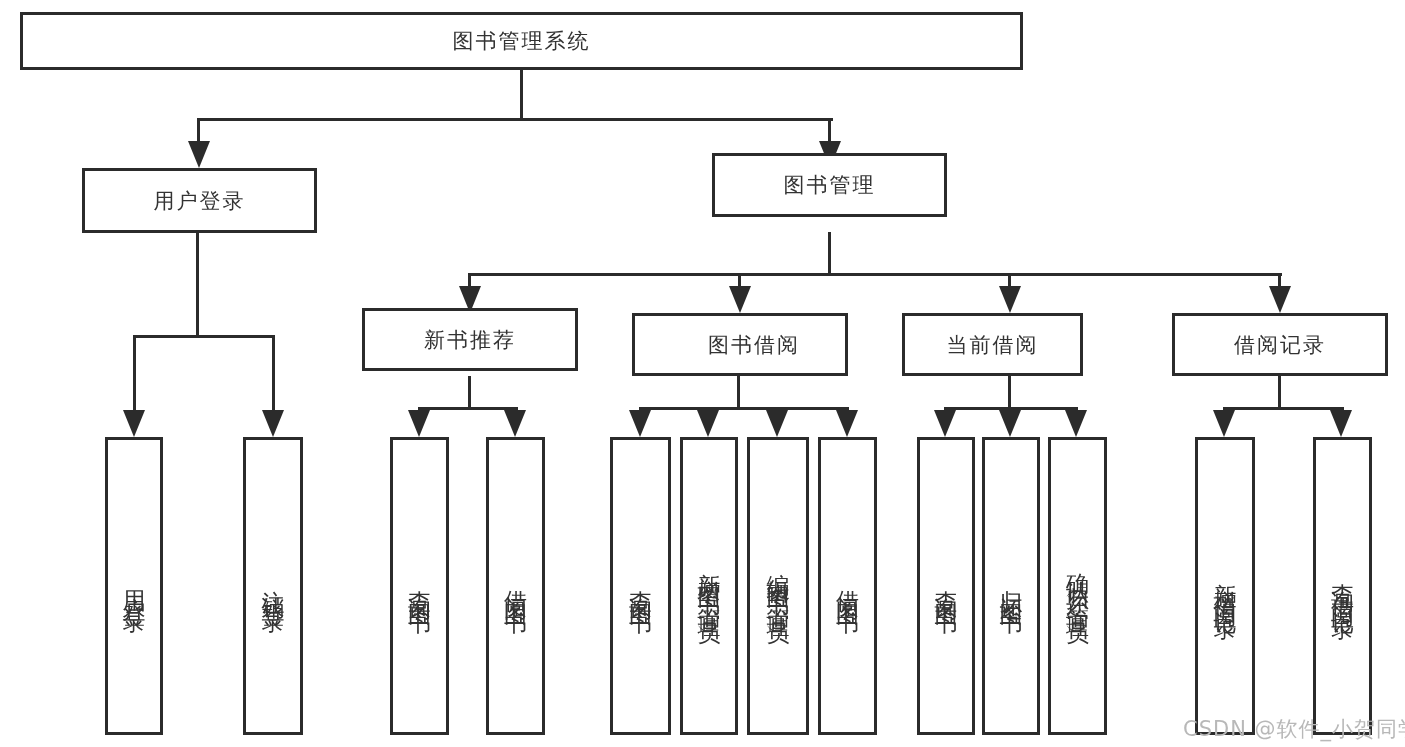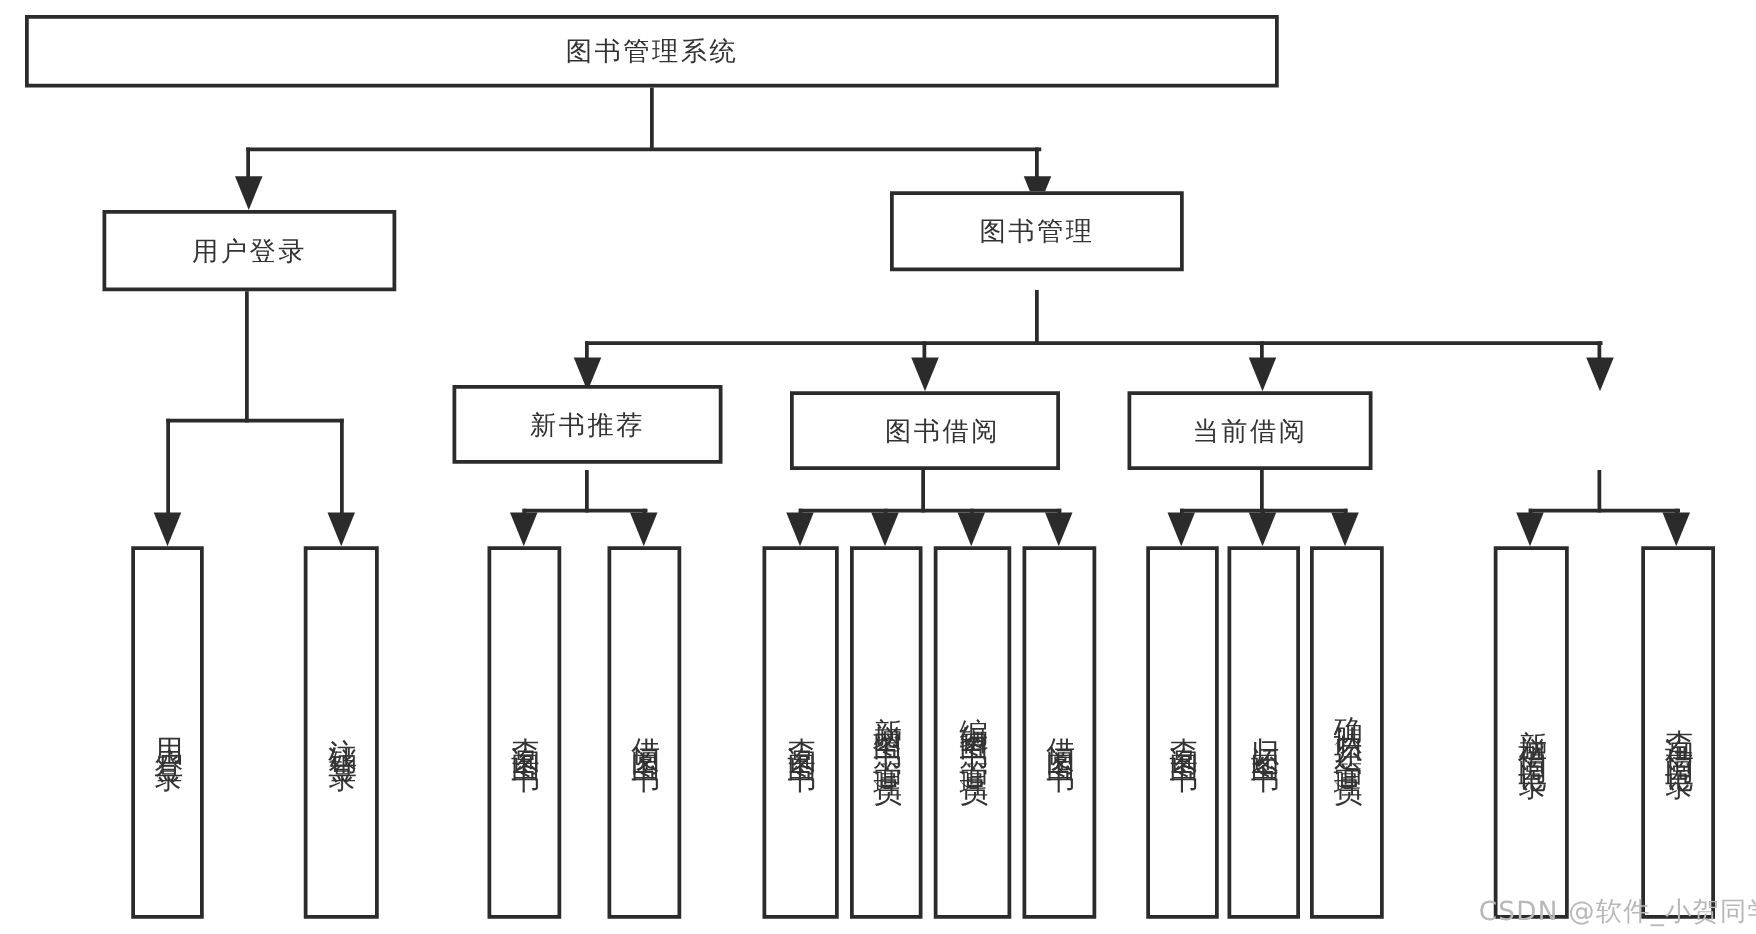--- a/index.html
+++ b/index.html
@@ -112,22 +112,25 @@
   <div class="arrow" style="left:999px;top:286px;"></div>
   <div class="line" style="left:1278px;top:273px;width:3px;height:20px;"></div>
   <div class="arrow" style="left:1269px;top:286px;"></div>
 
   <div class="hbox" style="left:362px;top:308px;width:216px;height:63px;">
     <span>新书推荐</span>
   </div>
   <div class="hbox" style="left:632px;top:313px;width:216px;height:63px;padding-left:28px;">
     <span>图书借阅</span>
   </div>
-  <div class="hbox" style="left:902px;top:313px;width:196px;height:63px;">
+  <div class="hbox" style="left:902px;top:313px;width:181px;height:63px;">
     <span>当前借阅</span>
+  </div>
+  <div class="hbox" style="left:1172px;top:313px;width:216px;height:63px;">
+    <span>借阅记录</span>
   </div>
 
   <div class="line" style="left:468px;top:376px;width:3px;height:34px;"></div>
   <div class="line" style="left:418px;top:407px;width:100px;height:3px;"></div>
   <div class="line" style="left:418px;top:407px;width:3px;height:14px;"></div>
   <div class="arrow" style="left:408px;top:410px;"></div>
   <div class="line" style="left:514px;top:407px;width:3px;height:14px;"></div>
   <div class="arrow" style="left:504px;top:410px;"></div>
 
   <div class="line" style="left:737px;top:376px;width:3px;height:34px;"></div>

